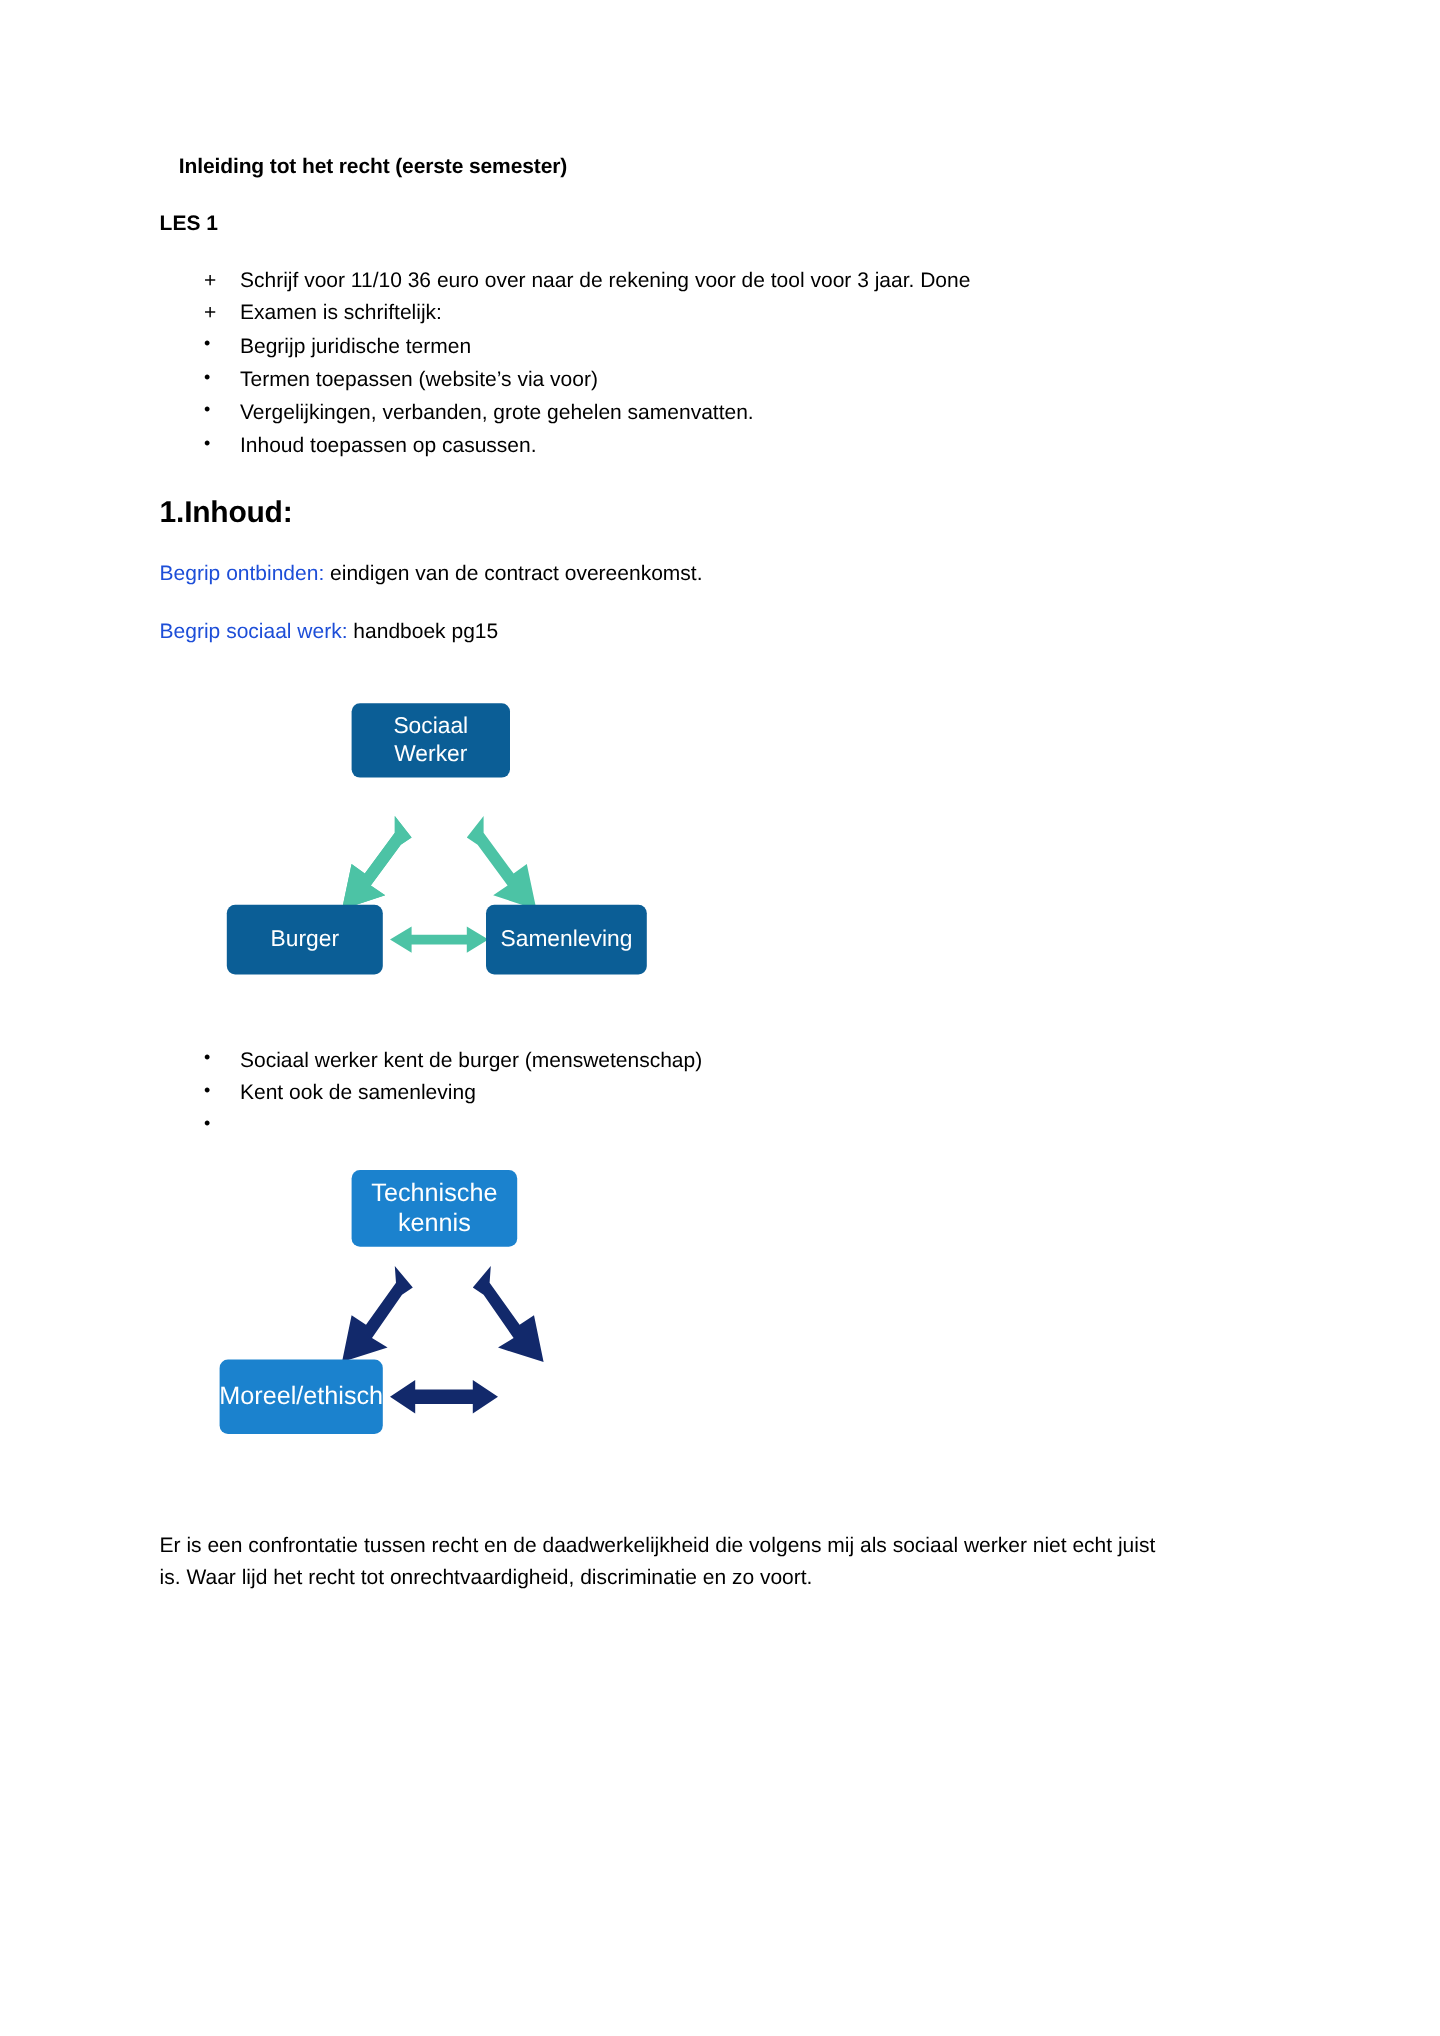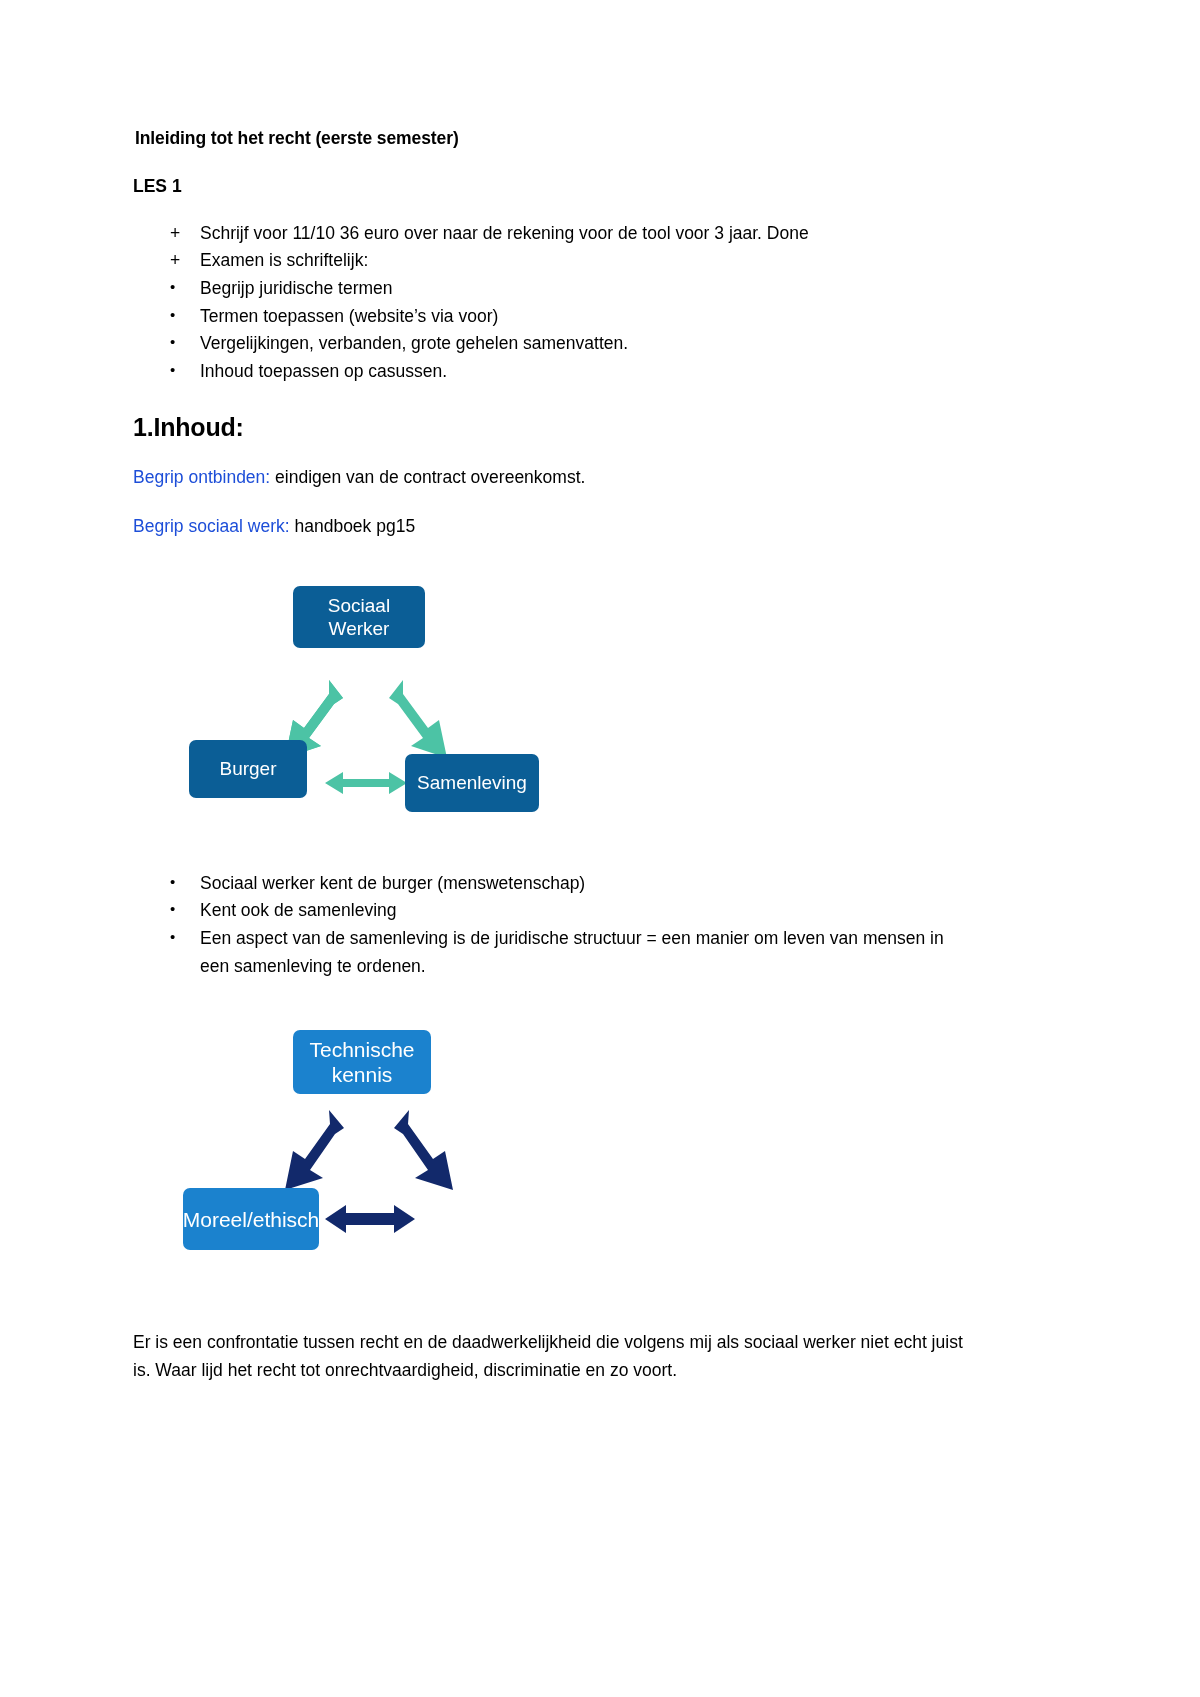--- a/index.html
+++ b/index.html
@@ -24,21 +24,21 @@
     left: 133px;
     top: 128px;
     width: 840px;
   }
 
   
   .doc-title {
     font-size: 17.5px;
     font-weight: bold;
     letter-spacing: -0.1px;
-    margin: 0 0 26px 2px;
+    margin: 0 0 26px 16px;
     line-height: 1.25;
   }
   .les-heading {
     font-size: 17.5px;
     font-weight: bold;
     margin: 0 0 22px 0;
     line-height: 1.25;
   }
   .section-heading {
     font-size: 25px;
@@ -116,22 +116,22 @@
     font-size: 19px;
   }
   .d1-top {
     left: 160px;
     top: 6px;
     width: 132px;
     height: 62px;
   }
   .d1-left {
     left: 56px;
-    top: 160px;
-    width: 118px;
+    top: 174px;
+    width: 130px;
     height: 58px;
   }
   .d1-right {
     left: 272px;
     top: 174px;
     width: 134px;
     height: 58px;
   }
   
   .diagram-2 {
@@ -250,21 +250,20 @@
       <li>
         <span class="marker dot">•</span>
         <span>Sociaal werker kent de burger (menswetenschap)</span>
       </li>
       <li>
         <span class="marker dot">•</span>
         <span>Kent ook de samenleving</span>
       </li>
       <li class="wrap">
         <span class="marker dot">•</span>
-        <span>Een aspect van de samenleving is de juridische structuur = een manier om leven van mensen in een samenleving te ordenen.</span>
       </li>
     </ul>
 
     <div class="diagram diagram-2">
       <svg width="470" height="265" viewBox="0 0 470 265">
 
         <g>
           <polygon fill="#12296b" points="196,92 211,110 202,116 177,152 190,160 152,172 160,133 172,141 197,106"></polygon>
         </g>
 

